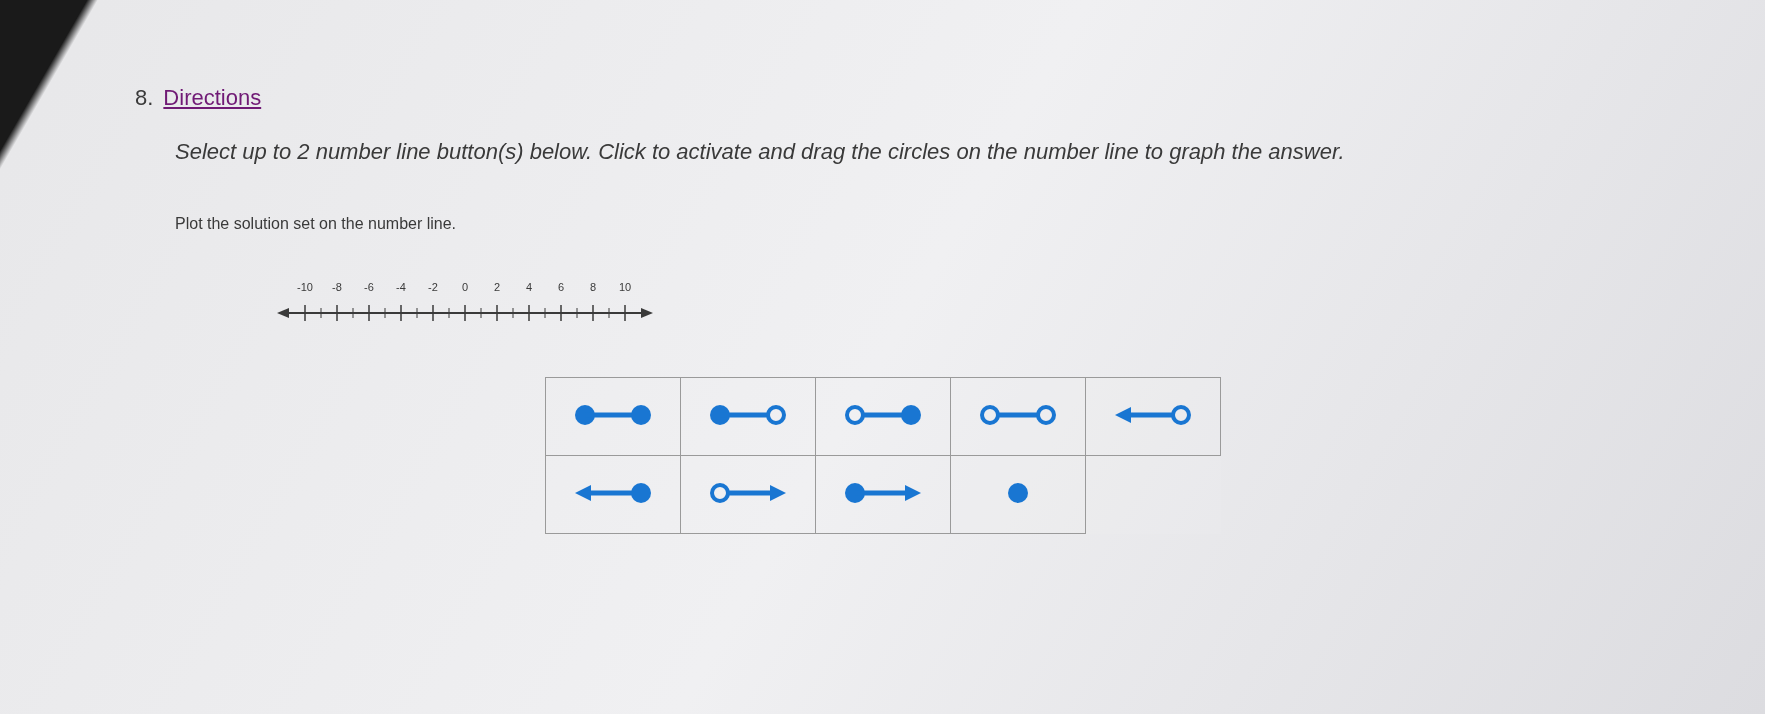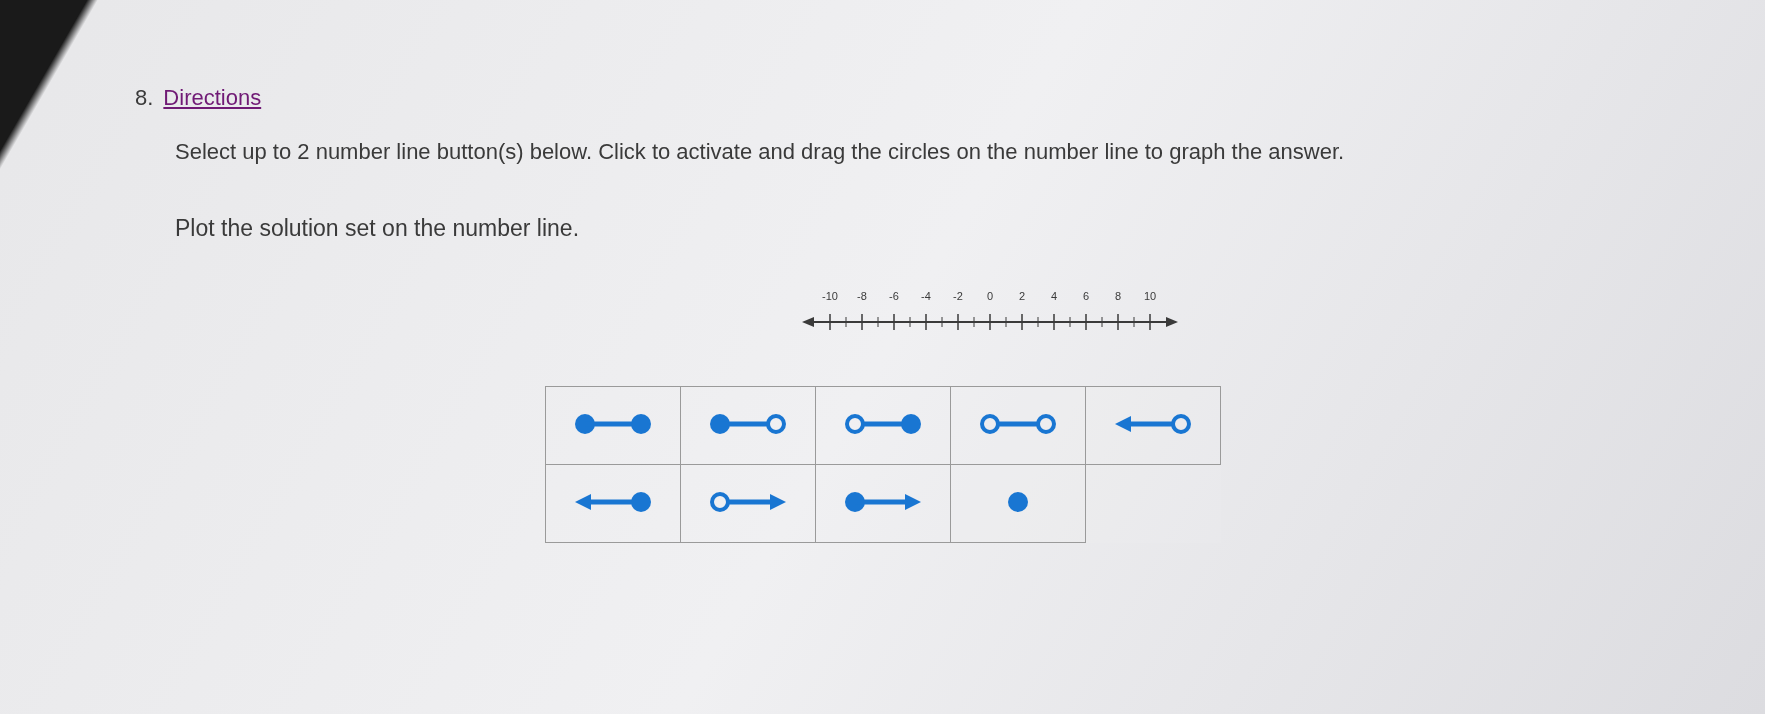--- a/index.html
+++ b/index.html
@@ -24,38 +24,38 @@
     color: #3a3a3a;
   }
   .directions-link {
     font-size: 22px;
     text-decoration: underline;
     color: #701a75;
     cursor: pointer;
   }
   .instruction {
     font-size: 22px;
+    font-style: italic;
     color: #3a3a3a;
     margin: 0 0 50px 40px;
   }
   .problem {
     font-size: 22px;
     margin: 0 0 42px 40px;
     color: #3a3a3a;
   }
   .math-var { font-style: italic; font-family: Georgia, serif;}
   .plot-instruction {
-    font-size: 23px;
+    font-size: 16px;
     margin: 16px 0 40px 40px;
     color: #3a3a3a;
   }
   .numberline-wrap {
     margin-left: 140px;
     margin-bottom: 40px;
-    text-align: center;
   }
   .tool-table {
     margin-left: 410px;
     border-collapse: collapse;
   }
   .tool-table td {
     border: 1px solid #9a9a9a;
     width: 135px;
     height: 78px;
     text-align: center;

